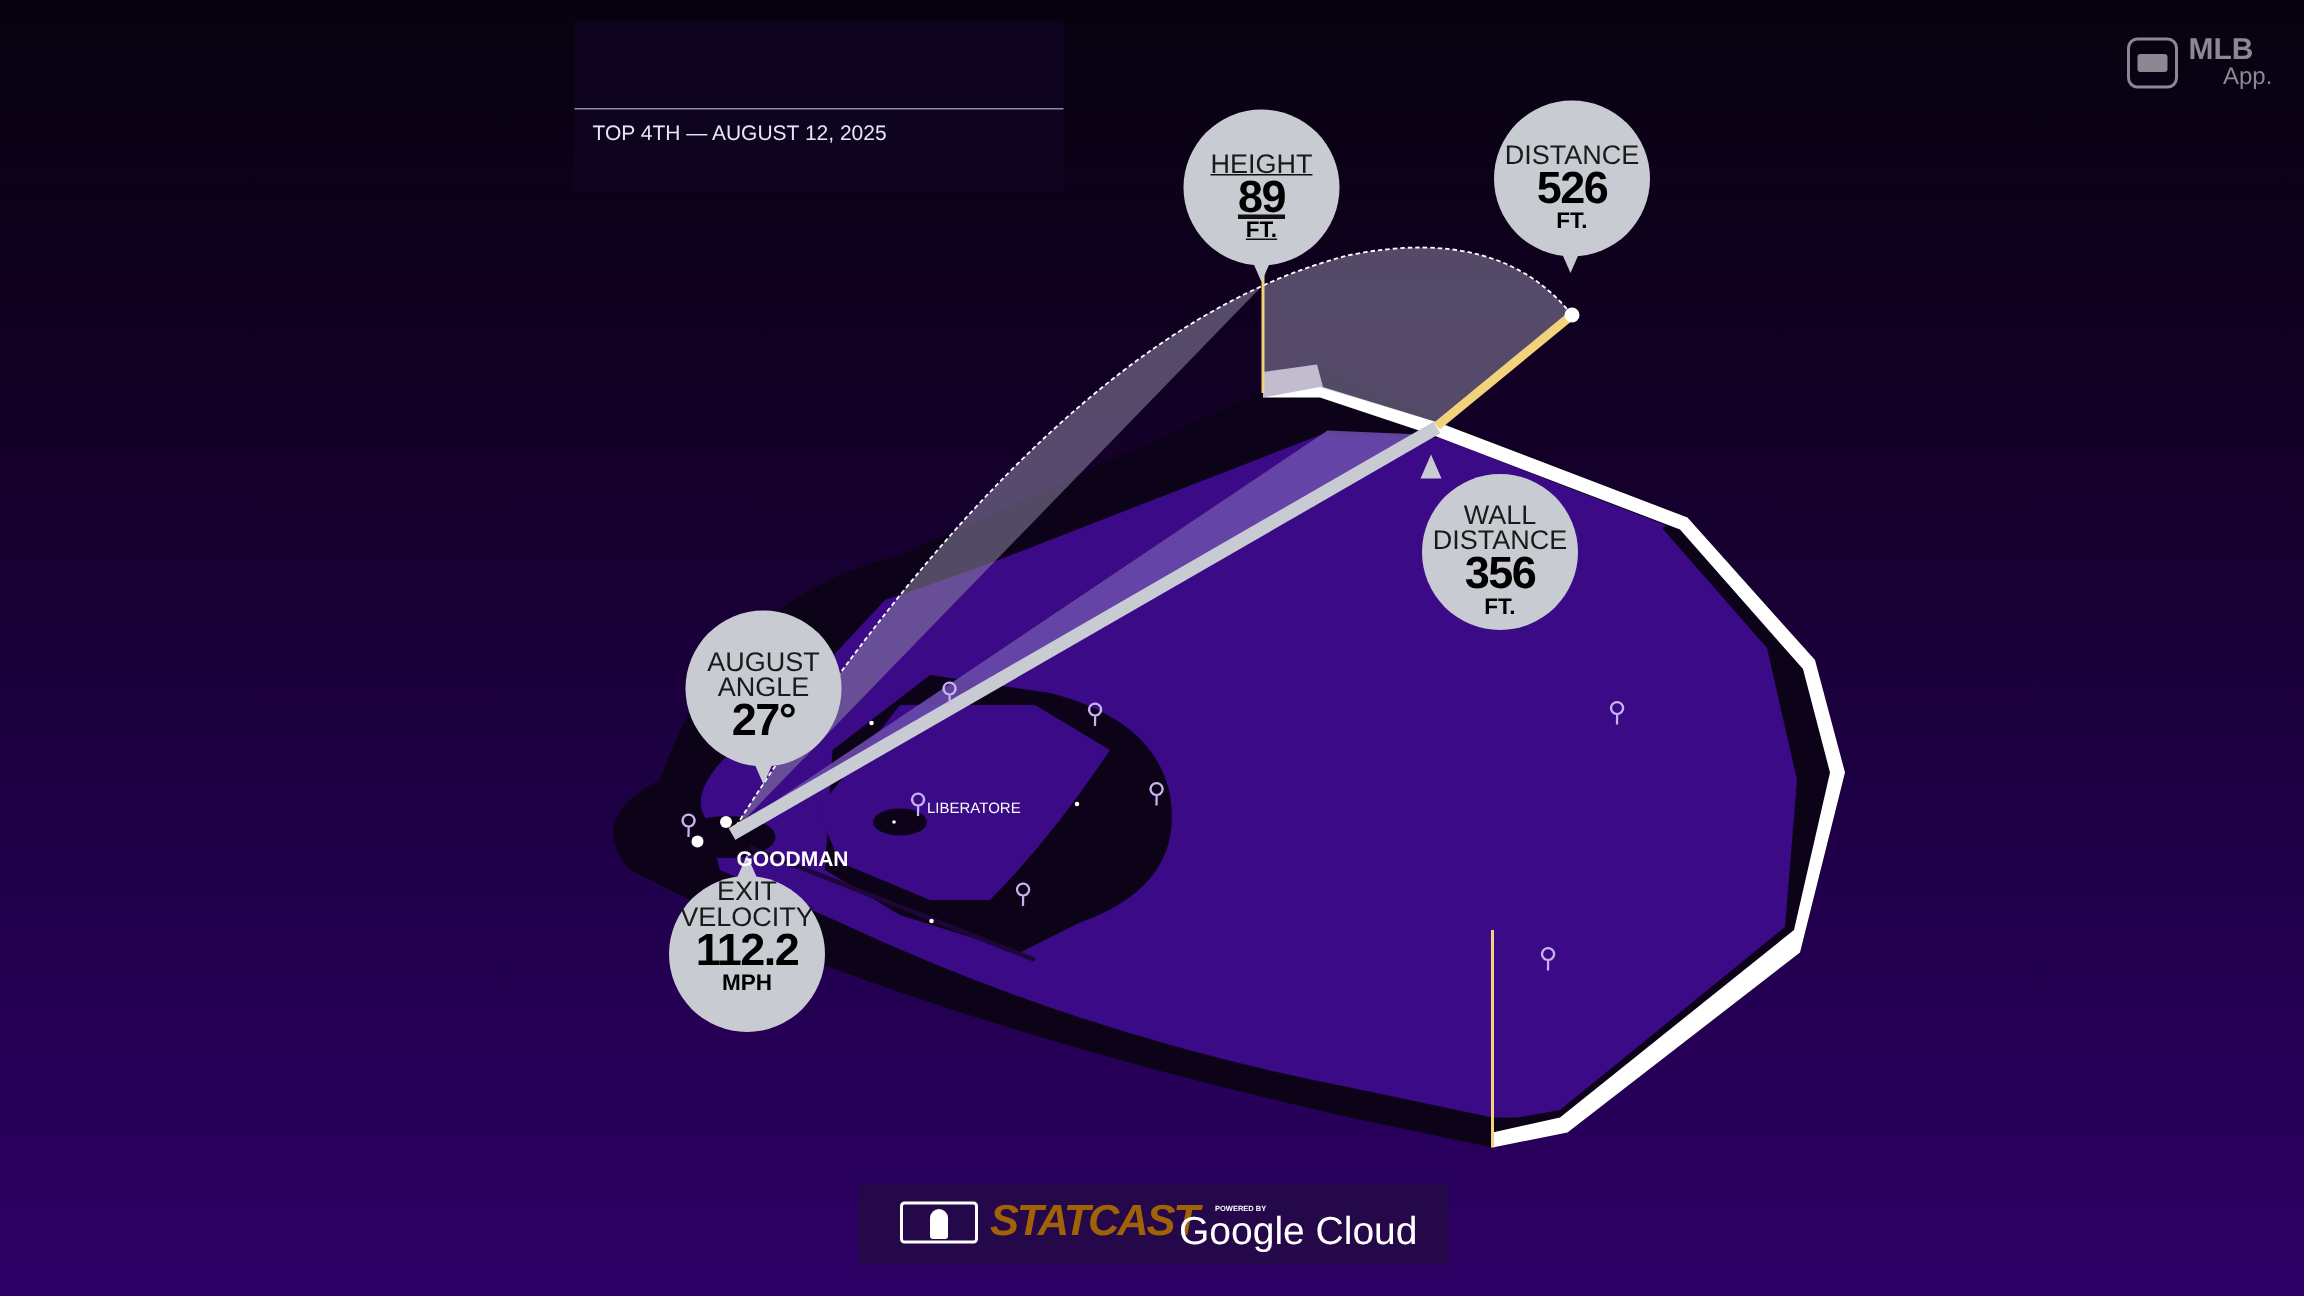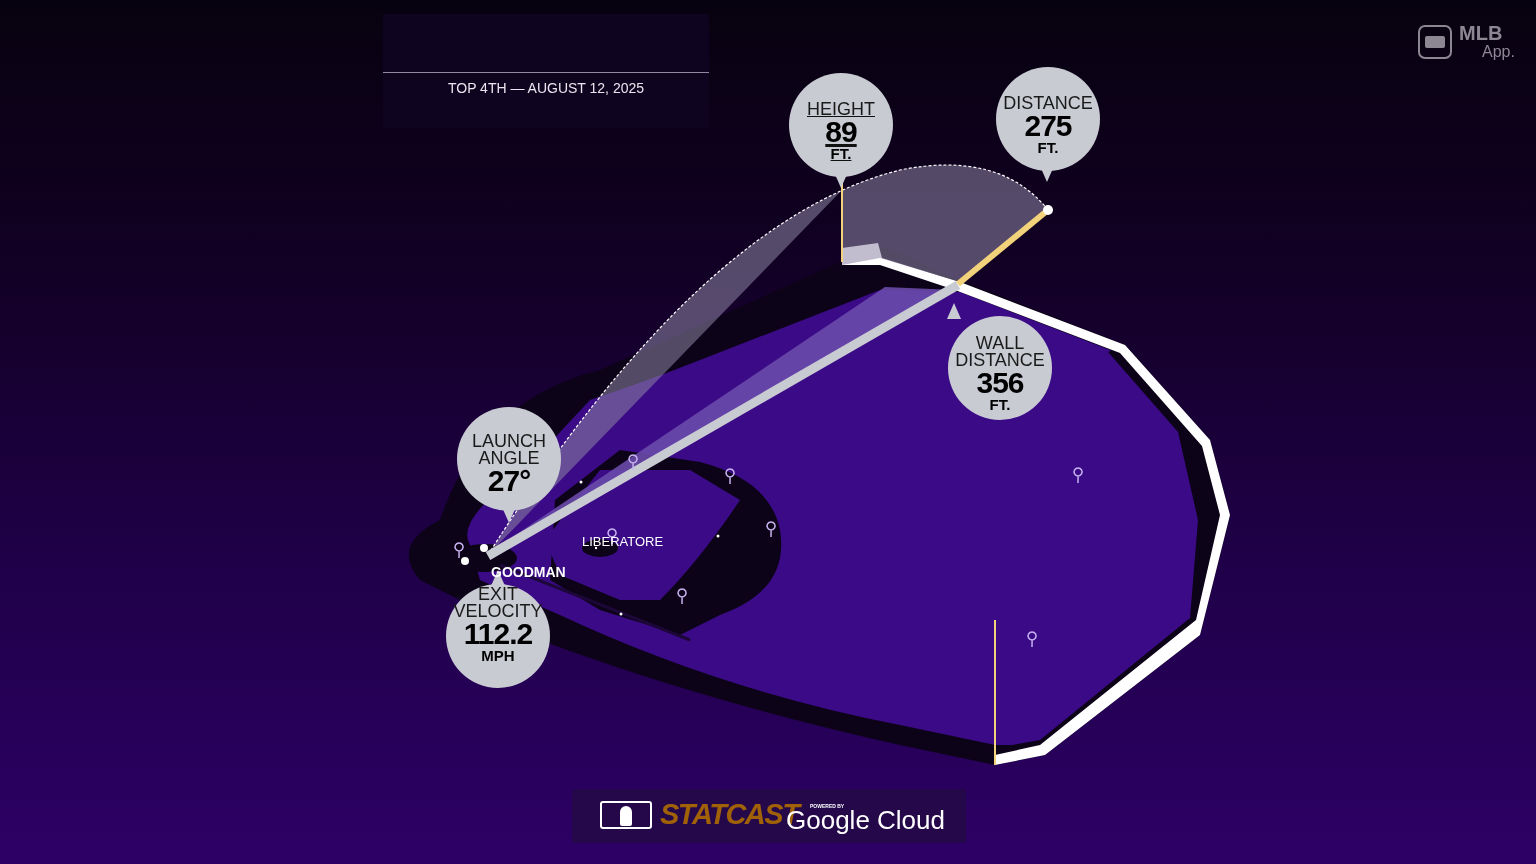--- a/index.html
+++ b/index.html
@@ -7,21 +7,21 @@
        background:linear-gradient(180deg,#07020f 0%,#120024 30%,#1f0048 65%,#2d0066 100%);
        font-family:"Liberation Sans",sans-serif;}
   .scorebox{position:absolute;left:383px;top:14px;width:326px;height:114px;background:#0f0420;}
   .score-row{position:absolute;left:0;top:0;width:326px;height:58px;}
   .logo-cr{position:absolute;left:28px;top:2px;font-family:"Liberation Serif",serif;font-size:50px;color:#8f7cc9;letter-spacing:-10px;}
   .score-cr{position:absolute;left:122px;top:8px;font-size:34px;font-weight:bold;color:#ffffff;}
   .divider-v{position:absolute;left:163px;top:4px;width:1px;height:54px;background:#4a4160;}
   .logo-stl{position:absolute;left:192px;top:0px;font-family:"Liberation Serif",serif;font-size:52px;font-weight:bold;color:#a11e2c;letter-spacing:-14px;}
   .score-stl{position:absolute;left:286px;top:8px;font-size:34px;font-weight:bold;color:#9a94a8;}
   .divider-h{position:absolute;left:0;top:58px;width:326px;height:1px;background:#8f8aa0;}
-  .inning{position:absolute;left:0;top:66px;width:326px;text-align:center;font-size:14px;color:#e9e6ef;}
+  .inning{position:absolute;left:12px;top:66px;width:326px;text-align:left;font-size:14px;color:#e9e6ef;}
   .batter{position:absolute;left:0;top:82px;width:326px;text-align:center;font-size:25px;font-weight:bold;color:#ffffff;}
   .mlb-app{position:absolute;left:1418px;top:24px;width:110px;height:40px;text-align:center;}
   .mlb-app .ic{position:absolute;left:0;top:1px;width:34px;height:34px;border:2px solid #8d8794;border-radius:7px;box-sizing:border-box;}
   .mlb-app .ic i{position:absolute;left:5px;top:9px;width:20px;height:12px;background:#8d8794;border-radius:2px;}
   .mlb-app .t1{position:absolute;left:41px;top:-2px;font-size:20px;font-weight:bold;color:#8d8794;}
   .mlb-app .t2{position:absolute;left:42px;top:19px;font-size:16px;color:#8d8794;margin-left:22px;}
   svg.field{position:absolute;left:0;top:0;}
   .bubble{position:absolute;border-radius:50%;background:#c9cbd3;text-align:center;color:#111;}
   .bubble .lbl{font-size:18px;line-height:17px;color:#1a1a1a;}
   .bubble .val{font-size:30px;font-weight:bold;line-height:28px;color:#000;letter-spacing:-1px;}
@@ -109,50 +109,50 @@
 
 <div class="bubble" style="left:789px;top:73px;width:104px;height:104px;text-decoration:underline;">
   <div class="lbl" style="margin-top:28px;">HEIGHT</div>
   <div class="val">89</div>
   <div class="unit">FT.</div>
 </div>
 <div class="tail down" style="left:834px;top:172px;"></div>
 
 <div class="bubble" style="left:996px;top:67px;width:104px;height:104px;">
   <div class="lbl" style="margin-top:28px;">DISTANCE</div>
-  <div class="val">275</div>
+  <div class="val">526</div>
   <div class="unit">FT.</div>
 </div>
 <div class="tail down" style="left:1040px;top:166px;"></div>
 
 <div class="tail up" style="left:947px;top:303px;"></div>
 <div class="bubble" style="left:948px;top:316px;width:104px;height:104px;">
   <div class="lbl" style="margin-top:19px;">WALL</div>
   <div class="lbl">DISTANCE</div>
   <div class="val">356</div>
   <div class="unit">FT.</div>
 </div>
 
 <div class="bubble" style="left:457px;top:407px;width:104px;height:104px;">
-  <div class="lbl" style="margin-top:26px;">LAUNCH</div>
+  <div class="lbl" style="margin-top:26px;">AUGUST</div>
   <div class="lbl">ANGLE</div>
   <div class="val">27°</div>
 </div>
 <div class="tail down" style="left:502px;top:507px;"></div>
 
 <div class="tail up" style="left:491px;top:570px;"></div>
 <div class="bubble" style="left:446px;top:584px;width:104px;height:104px;">
   <div class="lbl" style="margin-top:2px;">EXIT</div>
   <div class="lbl">VELOCITY</div>
   <div class="val">112.2</div>
   <div class="unit">MPH</div>
 </div>
 
 <div class="player bold" style="left:491px;top:564px;">GOODMAN</div>
-<div class="player" style="left:582px;top:534px;font-size:13px;">LIBERATORE</div>
+<div class="player" style="left:618px;top:534px;font-size:10px;">LIBERATORE</div>
 
 <div class="footer">
   <div class="mlb">
       <i></i>
     </div>
   <span class="statcast">STATCAST</span>
   <span class="powered">POWERED BY</span>
   <span class="gc">Google Cloud</span>
 </div>
 

